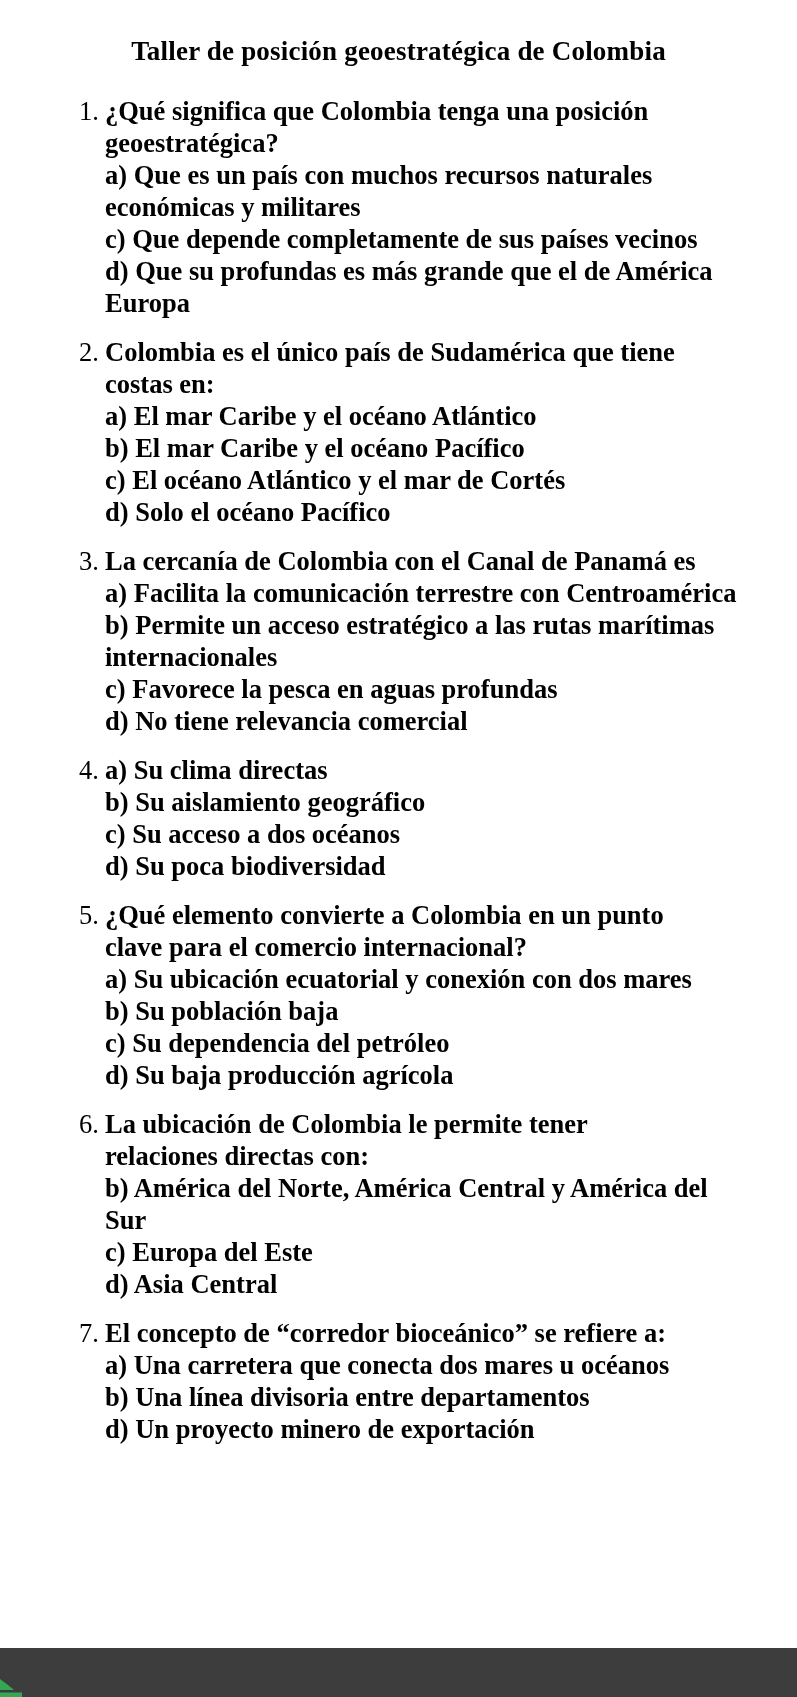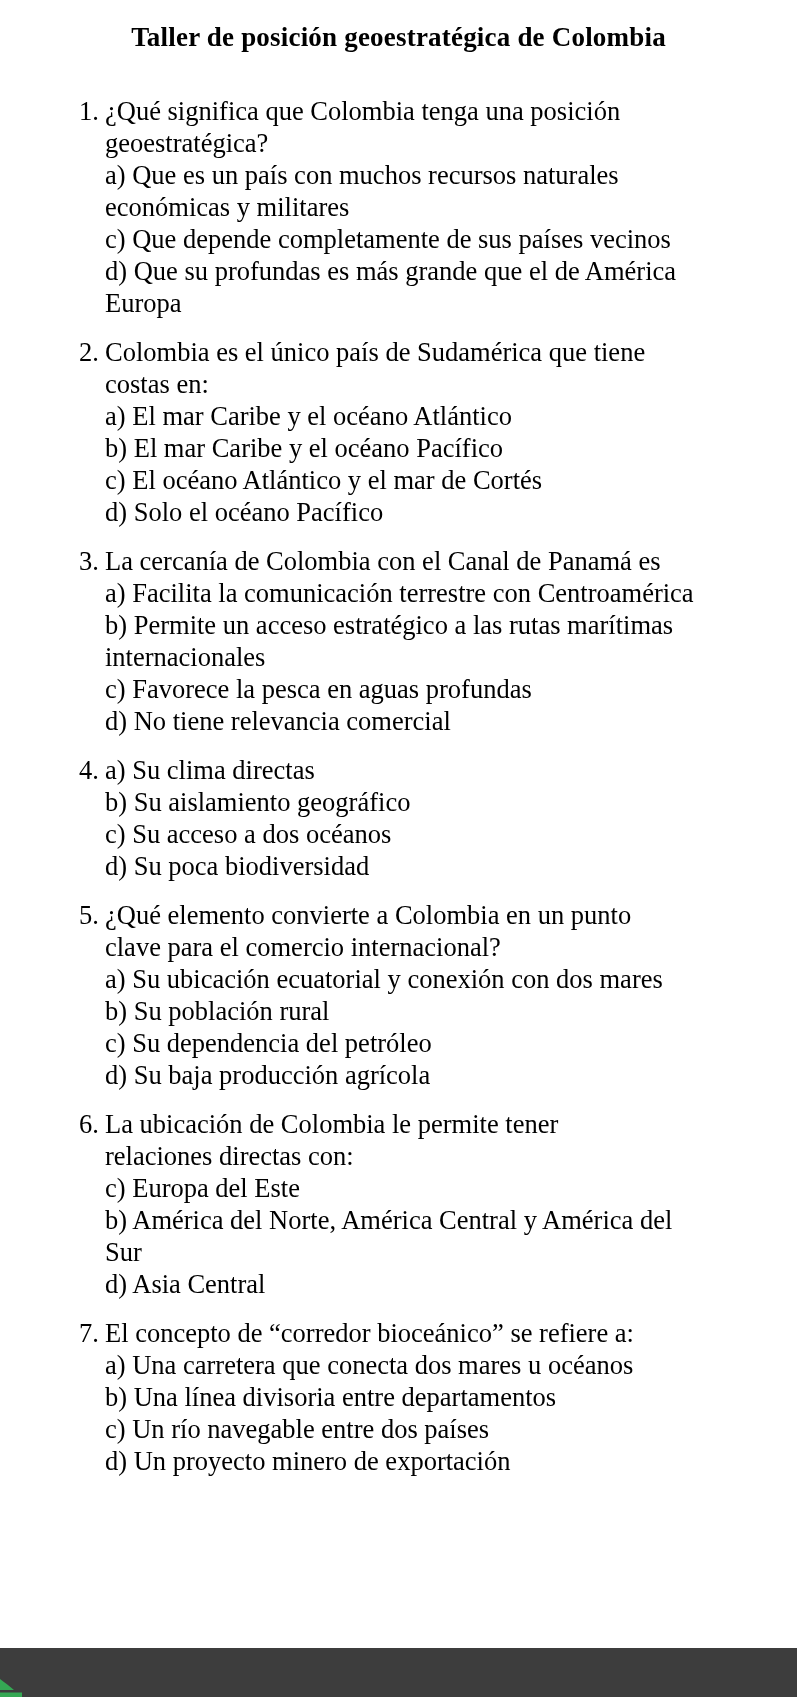--- a/index.html
+++ b/index.html
@@ -10,21 +10,21 @@
     font-family: "Liberation Serif", "DejaVu Serif", serif;
     color: #000000;
   }
   .page {
     position: relative;
     width: 797px; height: 1697px;
     background: #ffffff;
     overflow: hidden;
   }
   .title {
-    margin: 4px;
+    margin: 18px;
     padding-top: 18px;
     font-size: 27px;
     font-weight: bold;
     text-align: center;
     letter-spacing: 0.2px;
   }
   .qlist {
     list-style: none;
     margin: 0; padding: 0;
     position: absolute;
@@ -35,22 +35,22 @@
     padding-left: 105px;
     margin-bottom: 17px;
     font-size: 26.5px;
     line-height: 32px;
   }
   .qnum {
     position: absolute;
     left: 79px; top: 0;
     font-weight: normal;
   }
-  .qheading .line { font-weight: normal; white-space: nowrap; }
-  .option .line { font-weight: normal; white-space: nowrap; }
+  .qheading .line { font-weight: bold; white-space: nowrap; }
+  .option .line { font-weight: bold; white-space: nowrap; }
   .footer-bar {
     position: absolute;
     left: 0; top: 1648px;
     width: 797px; height: 49px;
     background: #3d3d3d;
   }
   .logo-corner {
     position: absolute;
     left: 0; bottom: 0;
     width: 30px; height: 20px;
@@ -154,65 +154,62 @@
       <span class="qnum">5.</span>
       <div class="qheading">
           <div class="line">¿Qué elemento convierte a Colombia en un punto</div>
           <div class="line">clave para el comercio internacional?</div>
         </div>
       <div class="qoptions">
           <div class="option">
             <div class="line">a) Su ubicación ecuatorial y conexión con dos mares</div>
           </div>
           <div class="option">
-            <div class="line">b) Su población rural</div>
+            <div class="line">b) Su población baja</div>
           </div>
           <div class="option">
             <div class="line">c) Su dependencia del petróleo</div>
           </div>
           <div class="option">
             <div class="line">d) Su baja producción agrícola</div>
           </div>
         </div>
     </li>
 
     <li class="question">
       <span class="qnum">6.</span>
       <div class="qheading">
           <div class="line">La ubicación de Colombia le permite tener</div>
           <div class="line">relaciones directas con:</div>
         </div>
       <div class="qoptions">
           <div class="option">
-            <div class="line">c) Europa del Este</div>
-          </div>
-          <div class="option">
             <div class="line">b) América del Norte, América Central y América del</div>
             <div class="line">Sur</div>
           </div>
           <div class="option">
+            <div class="line">c) Europa del Este</div>
+          </div>
+          <div class="option">
             <div class="line">d) Asia Central</div>
           </div>
         </div>
     </li>
 
     <li class="question">
       <span class="qnum">7.</span>
       <div class="qheading">
           <div class="line">El concepto de “corredor bioceánico” se refiere a:</div>
         </div>
       <div class="qoptions">
           <div class="option">
             <div class="line">a) Una carretera que conecta dos mares u océanos</div>
           </div>
           <div class="option">
             <div class="line">b) Una línea divisoria entre departamentos</div>
-          </div>
-          <div class="option">
-            <div class="line">c) Un río navegable entre dos países</div>
           </div>
           <div class="option">
             <div class="line">d) Un proyecto minero de exportación</div>
           </div>
         </div>
     </li>
   </ol>
 
   <div class="footer-bar">
     <svg class="logo-corner" viewBox="0 0 30 20" xmlns="http://www.w3.org/2000/svg">

